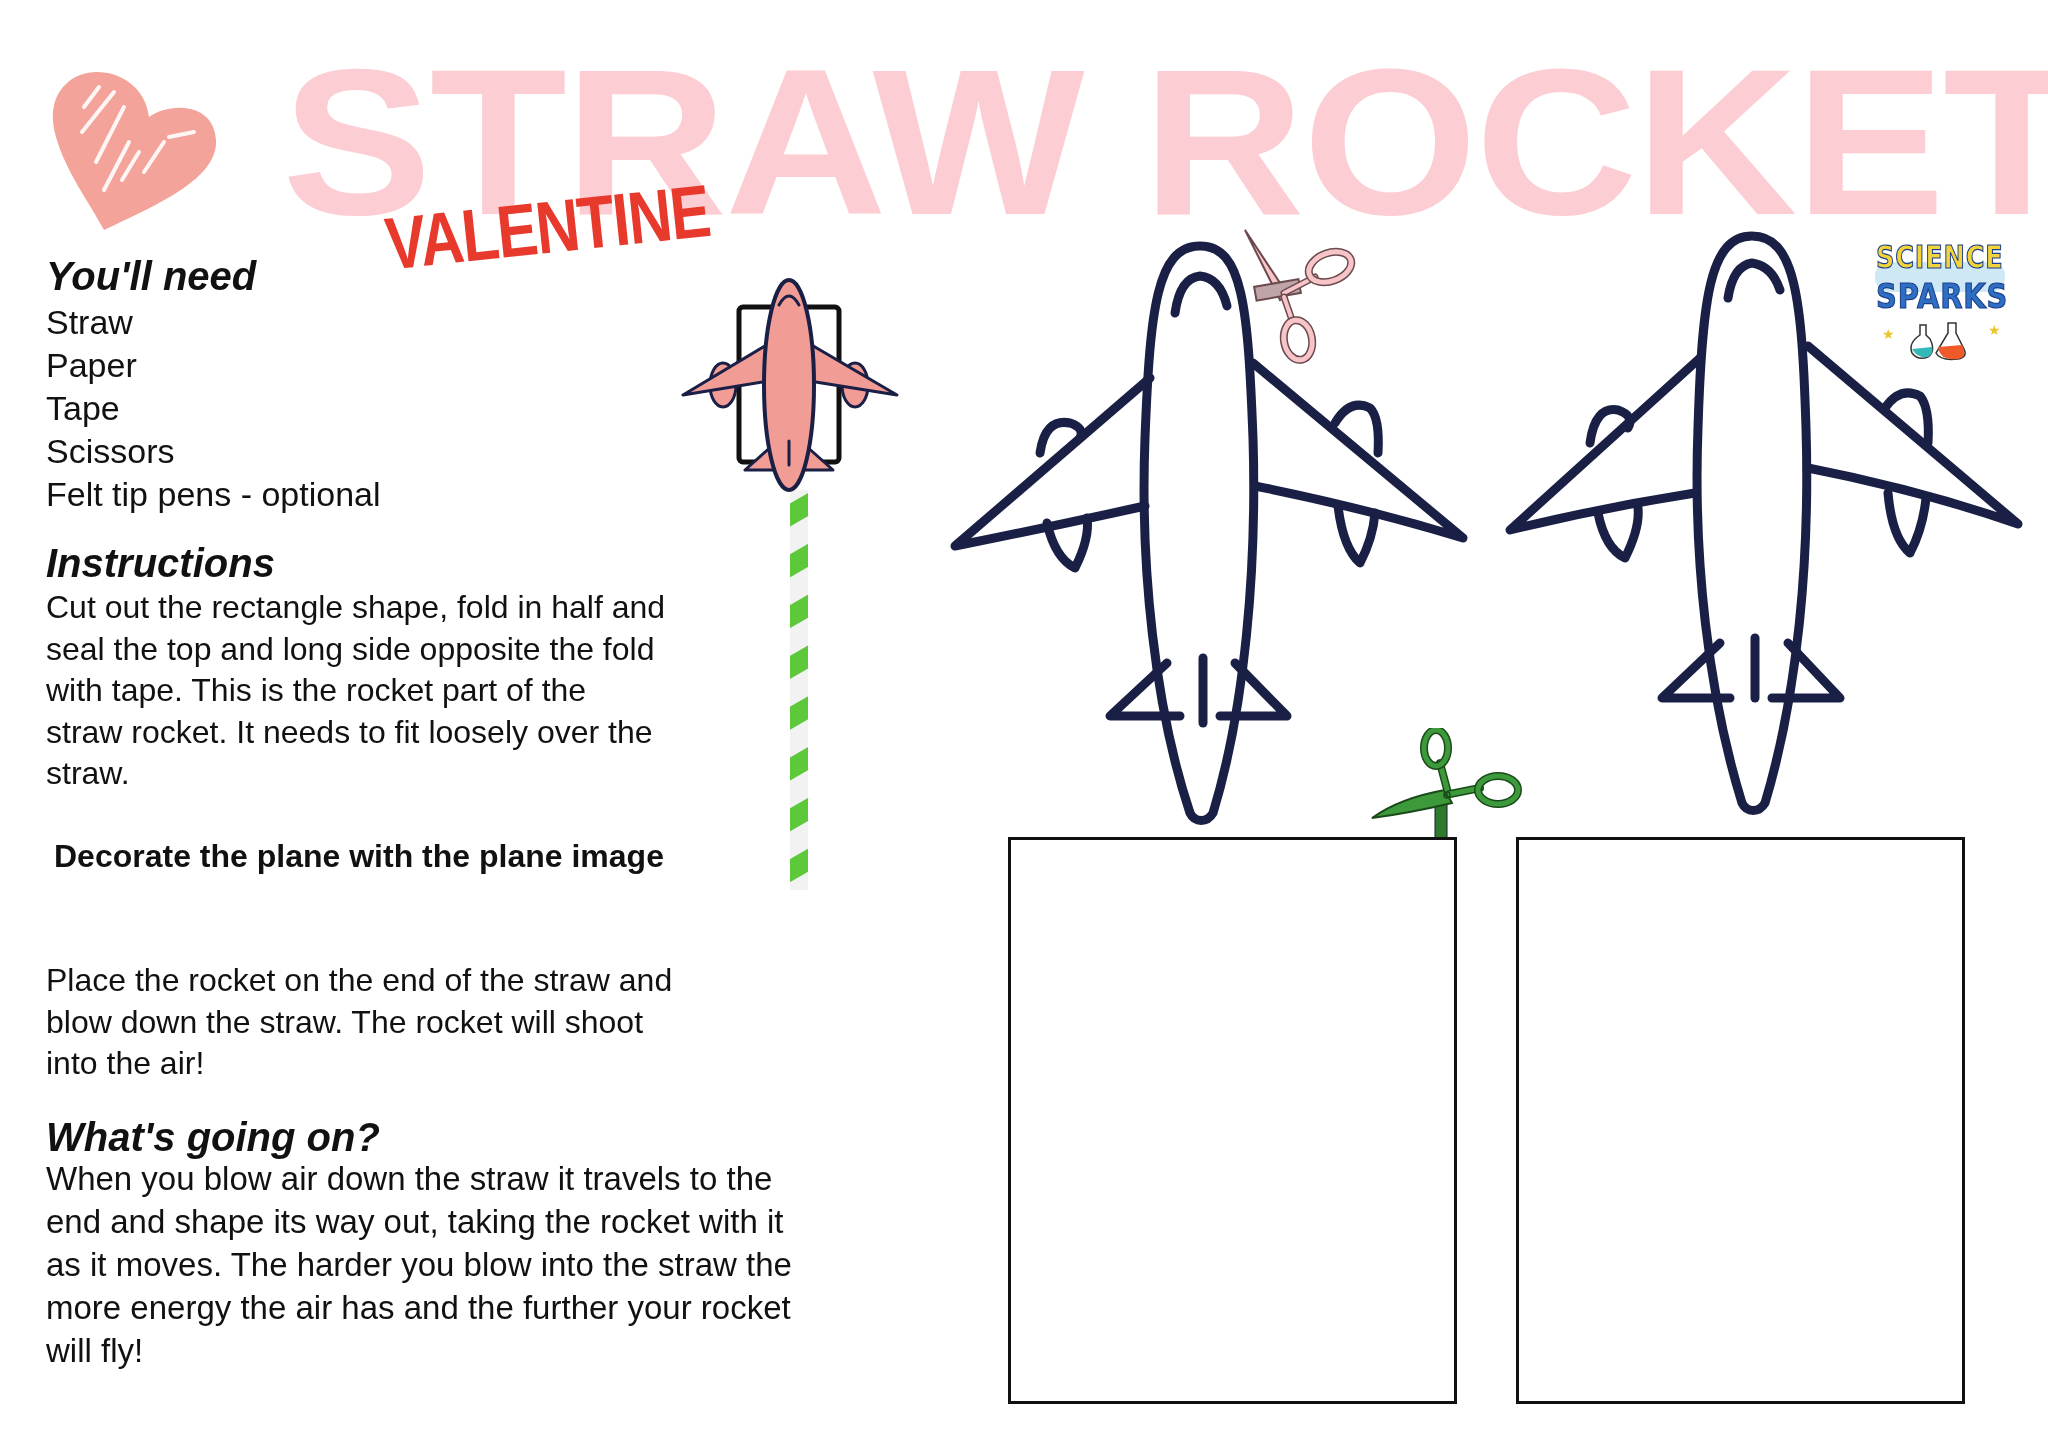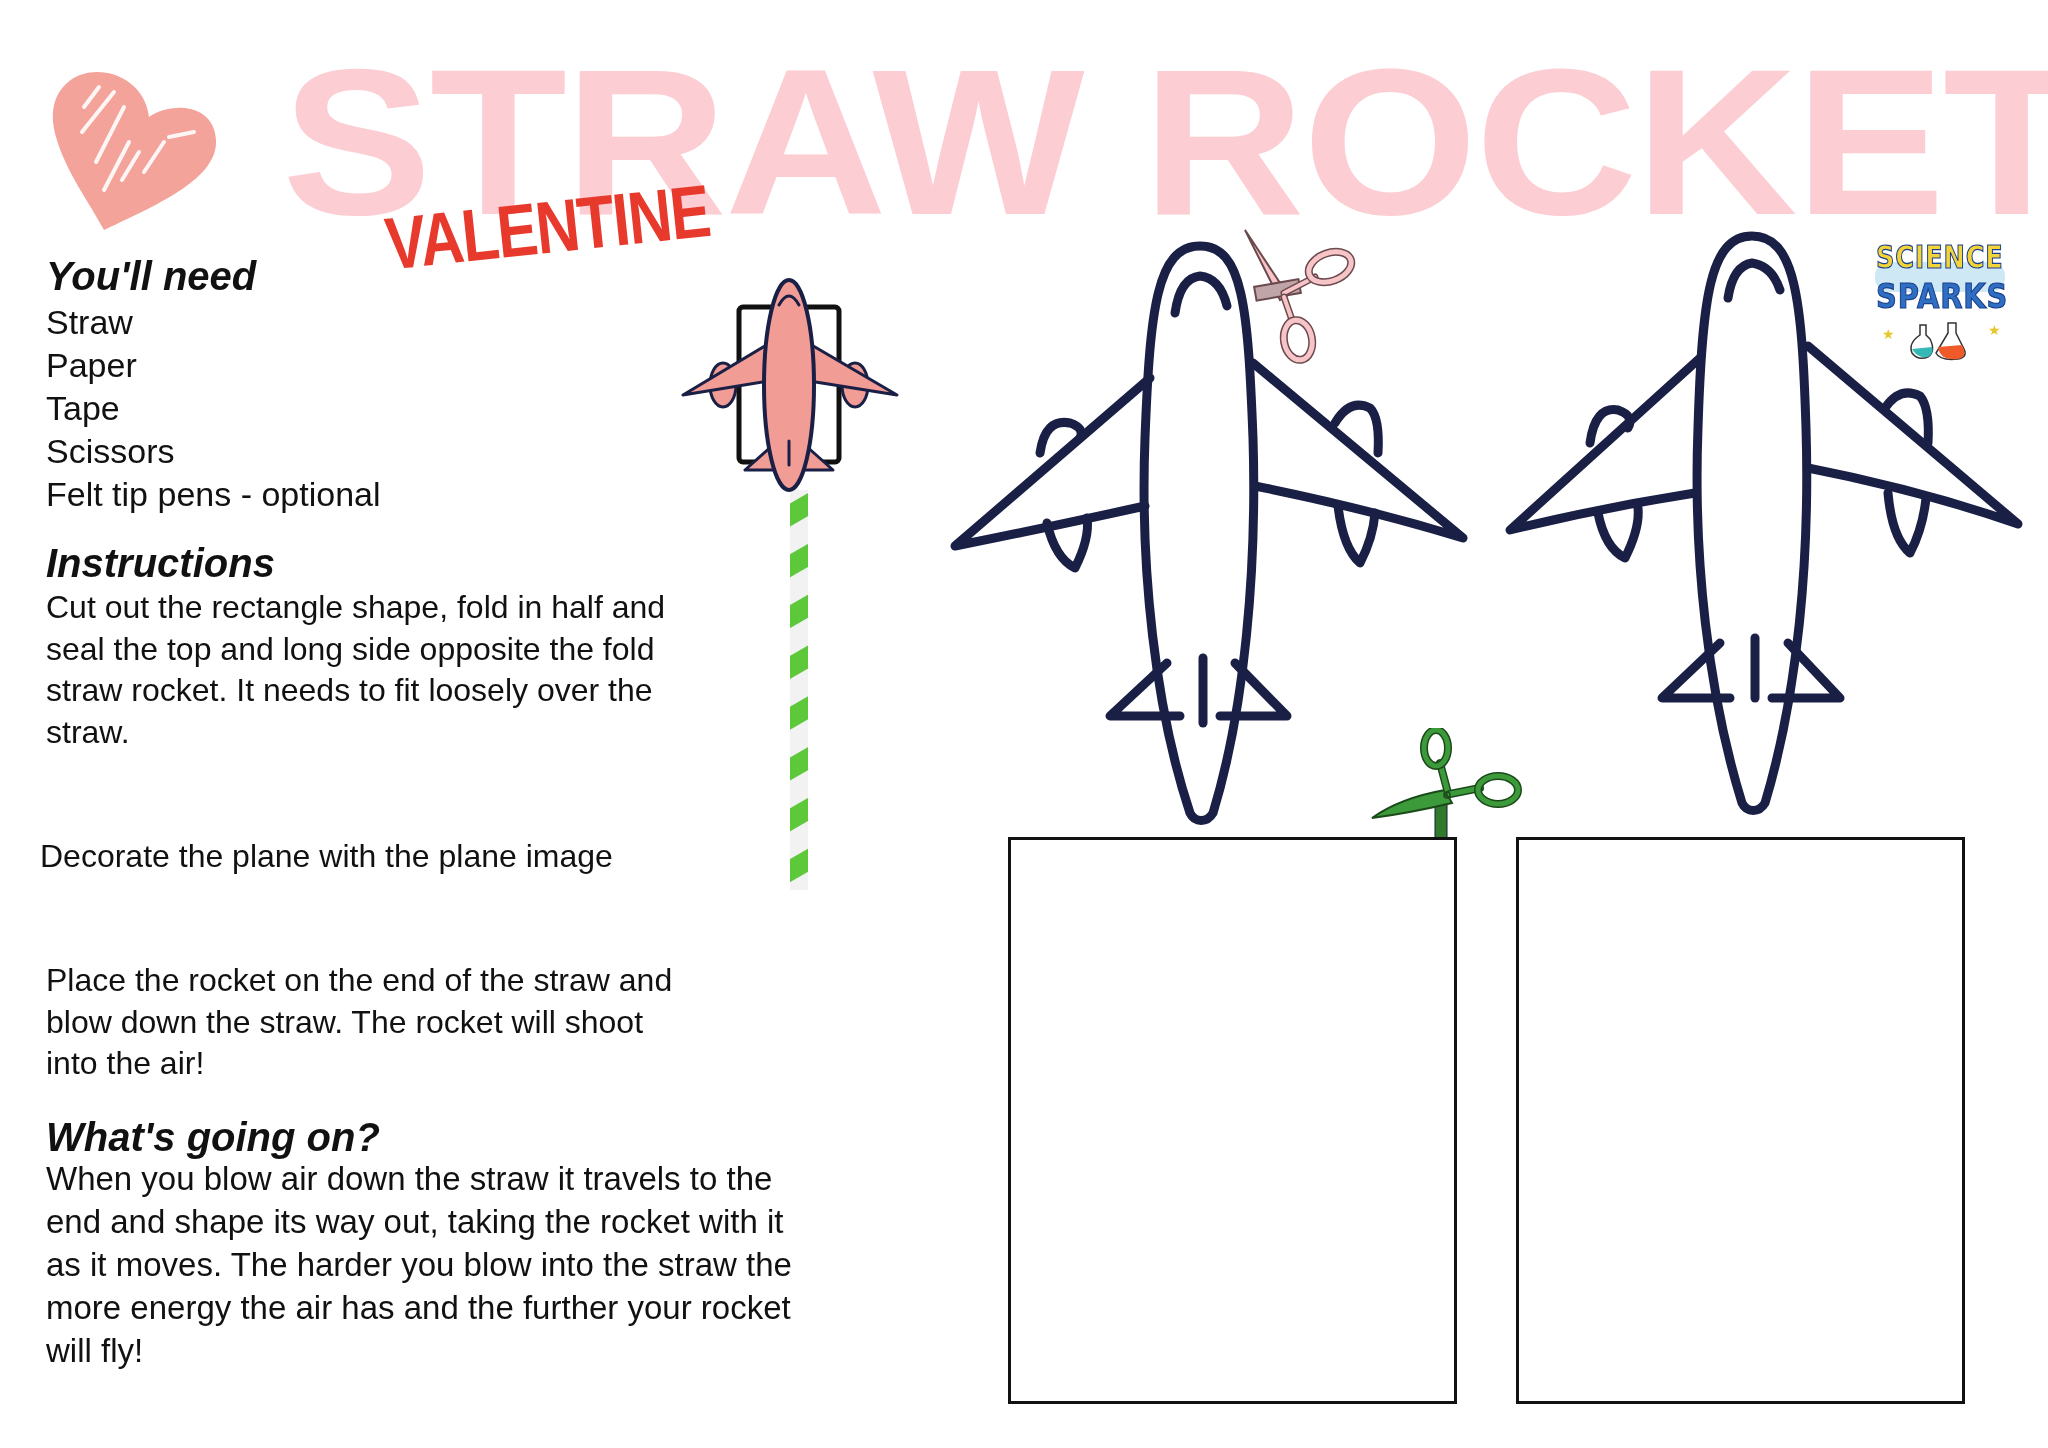--- a/index.html
+++ b/index.html
@@ -39,24 +39,25 @@
 <div class="abs item" style="left:46px;top:305px;">Straw</div>
 <div class="abs item" style="left:46px;top:348px;">Paper</div>
 <div class="abs item" style="left:46px;top:391px;">Tape</div>
 <div class="abs item" style="left:46px;top:434px;">Scissors</div>
 <div class="abs item" style="left:46px;top:477px;">Felt tip pens - optional</div>
 
 <div class="abs heading" style="left:46px;top:543px;">Instructions</div>
 <div class="abs para" style="left:46px;top:587px;">
   <span class="para-line">Cut out the rectangle shape, fold in half and</span>
   <span class="para-line">seal the top and long side opposite the fold</span>
+  <span class="para-line">with tape. This is the rocket part of the</span>
   <span class="para-line">straw rocket. It needs to fit loosely over the</span>
   <span class="para-line">straw.</span>
 </div>
-<div class="abs para" style="left:40px;top:836px;">
+<div class="abs para" style="left:54px;top:836px;font-weight:bold;">
   <span class="para-line">Decorate the plane with the plane image</span>
 </div>
 <div class="abs para" style="left:46px;top:960px;">
   <span class="para-line">Place the rocket on the end of the straw and</span>
   <span class="para-line">blow down the straw. The rocket will shoot</span>
   <span class="para-line">into the air!</span>
 </div>
 
 <div class="abs heading" style="left:46px;top:1117px;font-size:40px;">What's going on?</div>
 <div class="abs para" style="left:46px;top:1157px;font-size:33px;line-height:43px;">

